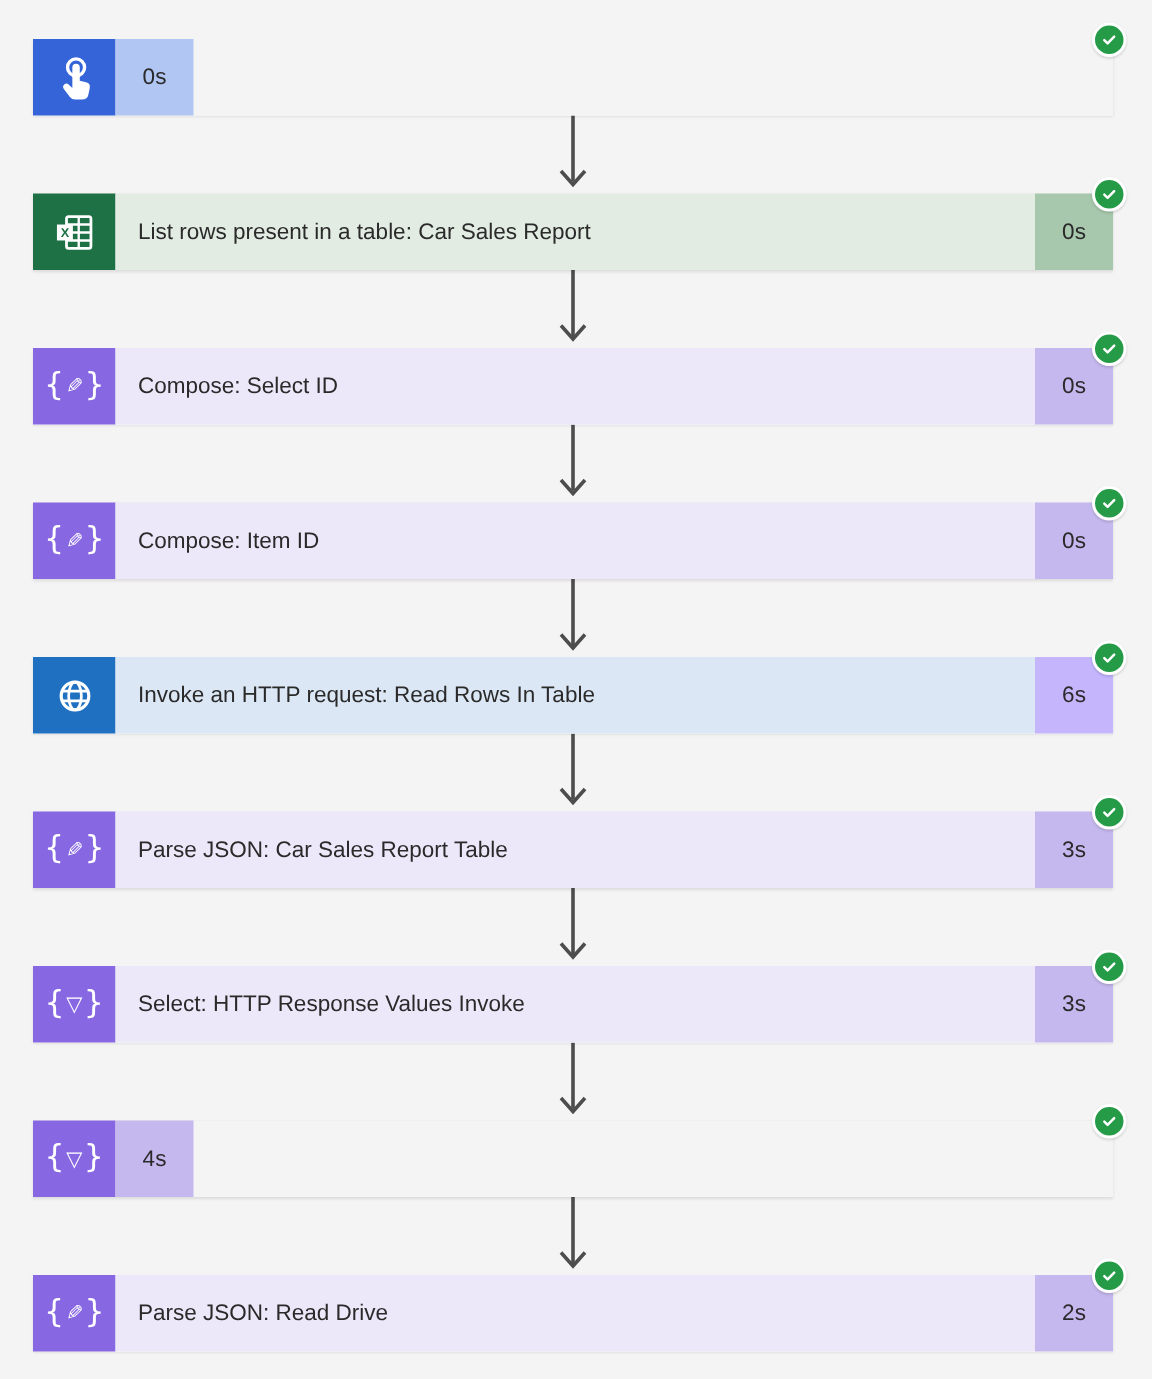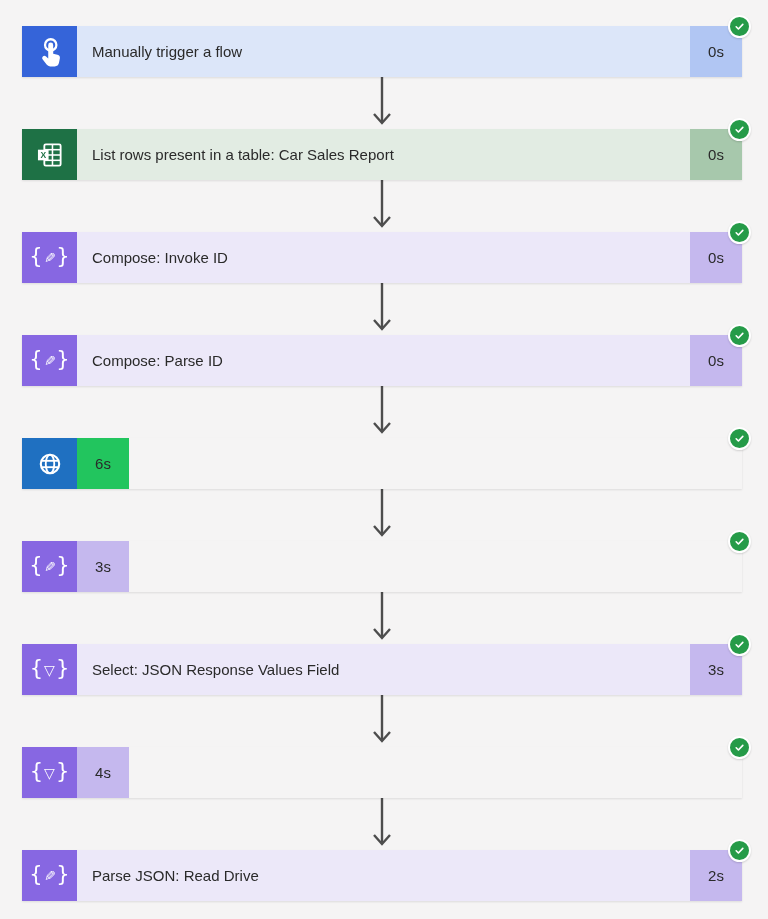--- a/index.html
+++ b/index.html
@@ -43,21 +43,21 @@
   .theme-trigger .label-cell{background:#dce6f9;}
   .theme-trigger .duration-cell{background:#b1c6f3;}
   .theme-excel .icon-cell{background:#1e7145;}
   .theme-excel .label-cell{background:#e2ece3;}
   .theme-excel .duration-cell{background:#a7c8ac;}
   .theme-purple .icon-cell{background:#8767e2;}
   .theme-purple .label-cell{background:#ece8f9;}
   .theme-purple .duration-cell{background:#c5b8ee;}
   .theme-http .icon-cell{background:#1f70c1;}
   .theme-http .label-cell{background:#dce7f5;}
-  .theme-http .duration-cell{background:#22c55e;}
+  .theme-http .duration-cell{background:#c4b5fd;}
   
   .glyph{
     font-family:"DejaVu Sans",sans-serif;
     font-size:19px;line-height:1;
     display:flex;align-items:center;justify-content:center;
     gap:1px;
   }
   .glyph .brace{font-size:21px;font-weight:400;transform:translateY(-1px);}
   .glyph .mid{font-size:14px;display:inline-block;}
   .glyph .mid.pencil{transform:scaleX(-1);}
@@ -80,21 +80,20 @@
 
 <div class="canvas">
 
   <div class="card theme-trigger">
     <div class="icon-cell">
       <svg width="34" height="34" viewBox="0 0 48 48">
         <circle cx="25" cy="14" r="8" fill="none" stroke="#fff" stroke-width="3.2"></circle>
         <path fill="#fff" d="M21.5 14 a3.5 3.5 0 0 1 7 0 v12.5 l6 1.5 a4.6 4.6 0 0 1 3.4 5.3 l-1.2 6 a6.2 6.2 0 0 1 -6.1 5 h-6.4 a6.2 6.2 0 0 1 -5 -2.5 l-5.7 -7.5 a3.1 3.1 0 0 1 4.5 -4.2 l3.5 3.2 z"></path>
       </svg>
     </div>
-    <div class="label-cell">Manually trigger a flow</div>
     <div class="duration-cell">0s</div>
     <div class="check-badge">
       <svg width="11" height="11" viewBox="0 0 16 16">
           <path d="M3.2 8.4 l3.2 3.2 l6.4 -6.6" stroke="#fff" stroke-width="2.4" fill="none" stroke-linecap="round" stroke-linejoin="round"></path>
         </svg>
     </div>
   </div>
 
   <div class="connector">
     <svg width="26" height="52" viewBox="0 0 26 52">
@@ -132,45 +131,45 @@
   </div>
 
   <div class="card theme-purple">
     <div class="icon-cell">
       <span class="glyph">
           <span class="brace">{</span>
           <span class="mid pencil">✎</span>
           <span class="brace">}</span>
         </span>
     </div>
-    <div class="label-cell">Compose: Invoke ID</div>
-    <div class="duration-cell">0s</div>
-    <div class="check-badge">
-      <svg width="11" height="11" viewBox="0 0 16 16">
-          <path d="M3.2 8.4 l3.2 3.2 l6.4 -6.6" stroke="#fff" stroke-width="2.4" fill="none" stroke-linecap="round" stroke-linejoin="round"></path>
-        </svg>
-    </div>
-  </div>
-
-  <div class="connector">
-    <svg width="26" height="52" viewBox="0 0 26 52">
-        <line x1="13" y1="0" x2="13" y2="44" stroke="#4d4d4d" stroke-width="2.4"></line>
-        <polyline points="5,37 13,46 21,37" fill="none" stroke="#4d4d4d" stroke-width="2.4"></polyline>
-      </svg>
-  </div>
-
-  <div class="card theme-purple">
-    <div class="icon-cell">
-      <span class="glyph">
-          <span class="brace">{</span>
-          <span class="mid pencil">✎</span>
-          <span class="brace">}</span>
-        </span>
-    </div>
-    <div class="label-cell">Compose: Parse ID</div>
+    <div class="label-cell">Compose: Select ID</div>
+    <div class="duration-cell">0s</div>
+    <div class="check-badge">
+      <svg width="11" height="11" viewBox="0 0 16 16">
+          <path d="M3.2 8.4 l3.2 3.2 l6.4 -6.6" stroke="#fff" stroke-width="2.4" fill="none" stroke-linecap="round" stroke-linejoin="round"></path>
+        </svg>
+    </div>
+  </div>
+
+  <div class="connector">
+    <svg width="26" height="52" viewBox="0 0 26 52">
+        <line x1="13" y1="0" x2="13" y2="44" stroke="#4d4d4d" stroke-width="2.4"></line>
+        <polyline points="5,37 13,46 21,37" fill="none" stroke="#4d4d4d" stroke-width="2.4"></polyline>
+      </svg>
+  </div>
+
+  <div class="card theme-purple">
+    <div class="icon-cell">
+      <span class="glyph">
+          <span class="brace">{</span>
+          <span class="mid pencil">✎</span>
+          <span class="brace">}</span>
+        </span>
+    </div>
+    <div class="label-cell">Compose: Item ID</div>
     <div class="duration-cell">0s</div>
     <div class="check-badge">
       <svg width="11" height="11" viewBox="0 0 16 16">
           <path d="M3.2 8.4 l3.2 3.2 l6.4 -6.6" stroke="#fff" stroke-width="2.4" fill="none" stroke-linecap="round" stroke-linejoin="round"></path>
         </svg>
     </div>
   </div>
 
   <div class="connector">
     <svg width="26" height="52" viewBox="0 0 26 52">
@@ -181,20 +180,21 @@
 
   <div class="card theme-http">
     <div class="icon-cell">
       <svg width="34" height="34" viewBox="0 0 48 48" fill="none">
         <circle cx="24" cy="24" r="13" stroke="#fff" stroke-width="3"></circle>
         <ellipse cx="24" cy="24" rx="6" ry="13" stroke="#fff" stroke-width="2.6"></ellipse>
         <line x1="11.8" y1="19.5" x2="36.2" y2="19.5" stroke="#fff" stroke-width="2.6"></line>
         <line x1="11.8" y1="28.5" x2="36.2" y2="28.5" stroke="#fff" stroke-width="2.6"></line>
       </svg>
     </div>
+    <div class="label-cell">Invoke an HTTP request: Read Rows In Table</div>
     <div class="duration-cell">6s</div>
     <div class="check-badge">
       <svg width="11" height="11" viewBox="0 0 16 16">
           <path d="M3.2 8.4 l3.2 3.2 l6.4 -6.6" stroke="#fff" stroke-width="2.4" fill="none" stroke-linecap="round" stroke-linejoin="round"></path>
         </svg>
     </div>
   </div>
 
   <div class="connector">
     <svg width="26" height="52" viewBox="0 0 26 52">
@@ -204,20 +204,21 @@
   </div>
 
   <div class="card theme-purple">
     <div class="icon-cell">
       <span class="glyph">
           <span class="brace">{</span>
           <span class="mid pencil">✎</span>
           <span class="brace">}</span>
         </span>
     </div>
+    <div class="label-cell">Parse JSON: Car Sales Report Table</div>
     <div class="duration-cell">3s</div>
     <div class="check-badge">
       <svg width="11" height="11" viewBox="0 0 16 16">
           <path d="M3.2 8.4 l3.2 3.2 l6.4 -6.6" stroke="#fff" stroke-width="2.4" fill="none" stroke-linecap="round" stroke-linejoin="round"></path>
         </svg>
     </div>
   </div>
 
   <div class="connector">
     <svg width="26" height="52" viewBox="0 0 26 52">
@@ -227,21 +228,21 @@
   </div>
 
   <div class="card theme-purple">
     <div class="icon-cell">
       <span class="glyph">
           <span class="brace">{</span>
           <span class="mid">▽</span>
           <span class="brace">}</span>
         </span>
     </div>
-    <div class="label-cell">Select: JSON Response Values Field</div>
+    <div class="label-cell">Select: HTTP Response Values Invoke</div>
     <div class="duration-cell">3s</div>
     <div class="check-badge">
       <svg width="11" height="11" viewBox="0 0 16 16">
           <path d="M3.2 8.4 l3.2 3.2 l6.4 -6.6" stroke="#fff" stroke-width="2.4" fill="none" stroke-linecap="round" stroke-linejoin="round"></path>
         </svg>
     </div>
   </div>
 
   <div class="connector">
     <svg width="26" height="52" viewBox="0 0 26 52">

